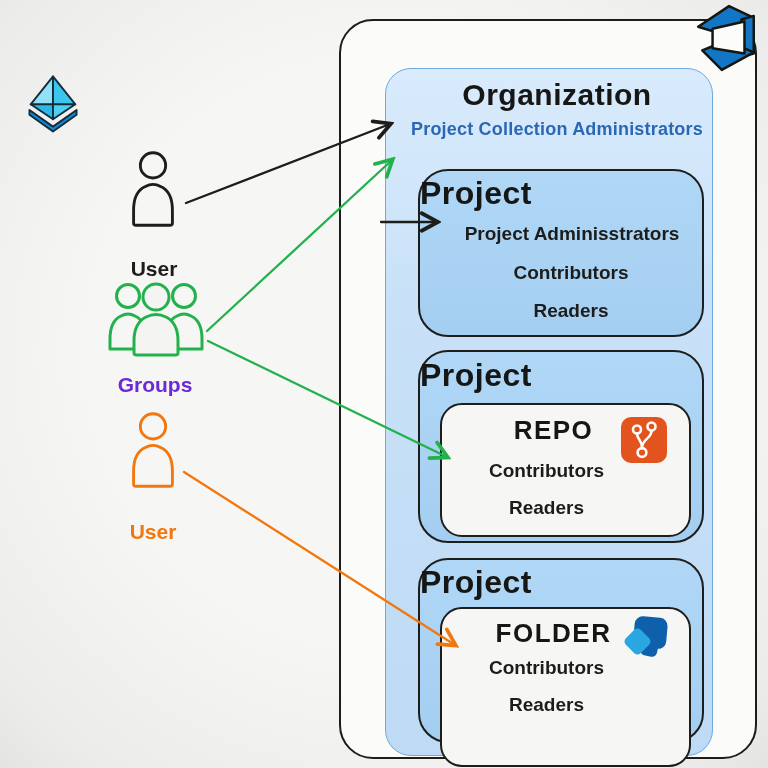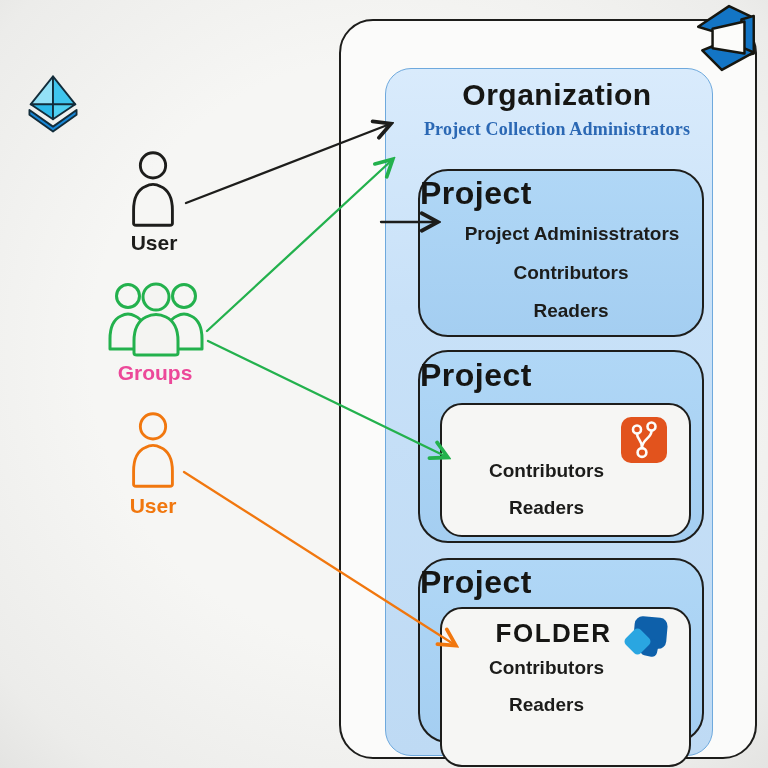--- a/index.html
+++ b/index.html
@@ -23,21 +23,20 @@
   }
   .org-title{
     position:absolute;top:9px;left:0;width:100%;text-align:center;
     font-size:30px;font-weight:700;color:#161614;letter-spacing:.5px;
     transform:translateX(8px);
   }
   .pca-text{
     position:absolute;top:50px;left:0;width:100%;text-align:center;
     font-size:18px;font-weight:700;color:#2b68b4;letter-spacing:.2px;
     transform:translateX(8px);
-    font-family:Liberation Serif, serif;
   }
   .project{
     position:absolute;left:32px;width:286px;
     background:linear-gradient(180deg,#b0d7f6 0%,#a4cef1 100%);
     border:2.6px solid #1d1d1b;border-radius:30px;box-sizing:border-box;
   }
   .p1{top:100px;height:168px;}
   .p2{top:281px;height:193px;}
   .p3{top:489px;height:185px;}
   .p-title{
@@ -59,21 +58,21 @@
     transform:translateX(-12px);
   }
   .inner-item{
     position:absolute;left:0;width:100%;text-align:center;
     font-size:19px;font-weight:600;color:#1c1c1a;transform:translateX(-19px);
   }
   .badge{position:absolute;}
 
   
   .actor-label{
-    position:absolute;text-align:center;font-size:21px;font-weight:700;
+    position:absolute;text-align:center;font-size:21px;font-weight:700;margin-top:26px;
   }
   .svg-abs{position:absolute;}
 
   
   .arrows{position:absolute;left:0;top:0;z-index:40;pointer-events:none;}
 </style>
 </head>
 <body>
 
 <div class="canvas">
@@ -87,20 +86,21 @@
     <div class="project p1">
       <div class="p-title" style="top:4px">Project</div>
       <div class="p-item" style="top:52px;transform:translateX(11px)">Project Adminisstrators</div>
       <div class="p-item" style="top:91px;transform:translateX(10px)">Contributors</div>
       <div class="p-item" style="top:129px;transform:translateX(10px)">Readers</div>
     </div>
 
     <div class="project p2">
       <div class="p-title" style="top:5px">Project</div>
       <div class="inner-box" style="top:51px;height:134px">
+        <div class="inner-title" style="top:10px">REPO</div>
         <div class="badge" style="left:178px;top:11px">
           <svg width="48" height="48" viewBox="0 0 48 48">
             <rect x="1" y="1" width="46" height="46" rx="10" fill="#e2531d"></rect>
             <circle cx="17" cy="13.5" r="4" fill="none" stroke="#fdfdfc" stroke-width="2.6"></circle>
             <circle cx="31.5" cy="10.5" r="4" fill="none" stroke="#fdfdfc" stroke-width="2.6"></circle>
             <circle cx="22" cy="36.5" r="4.4" fill="none" stroke="#fdfdfc" stroke-width="2.6"></circle>
             <path d="M22,32 C22,23.5 17.2,24 17,17.8" fill="none" stroke="#fdfdfc" stroke-width="2.6" stroke-linecap="round"></path>
             <path d="M22,32 C22,23 31.5,22.5 31.5,15" fill="none" stroke="#fdfdfc" stroke-width="2.6" stroke-linecap="round"></path>
           </svg>
         </div>
@@ -168,21 +168,21 @@
           <circle cx="80" cy="17" r="11.5"></circle>
           <path d="M62,70 L62,60 Q62,42 73,37 Q80,33 87,37 Q98,42 98,60 L98,70 Z"></path>
         </g>
         <g fill="#f4f4f2">
           <circle cx="52" cy="18" r="13"></circle>
           <path d="M30,74 L30,62 Q30,44 42,38 Q52,33 62,38 Q74,44 74,62 L74,74 Q74,76 71,76 L33,76 Q30,76 30,74 Z"></path>
         </g>
       </g>
     </svg>
   </div>
-  <div class="actor-label" style="left:107px;top:361px;width:96px;color:#ec4899">Groups</div>
+  <div class="actor-label" style="left:107px;top:347px;width:96px;color:#6d28d9">Groups</div>
 
   <div class="svg-abs" style="left:126px;top:412px">
     <svg width="54" height="76" viewBox="0 0 64 90">
       <g fill="none" stroke="#f1770e" stroke-width="3.4" stroke-linecap="round" stroke-linejoin="round">
         <circle cx="32" cy="17" r="15"></circle>
         <path d="M9,86 L9,70 Q9,48 23,42 Q32,37 41,42 Q55,48 55,70 L55,86 Q55,88 52,88 L12,88 Q9,88 9,86 Z"></path>
       </g>
     </svg>
   </div>
   <div class="actor-label" style="left:118px;top:494px;width:70px;color:#f1770e">User</div>

